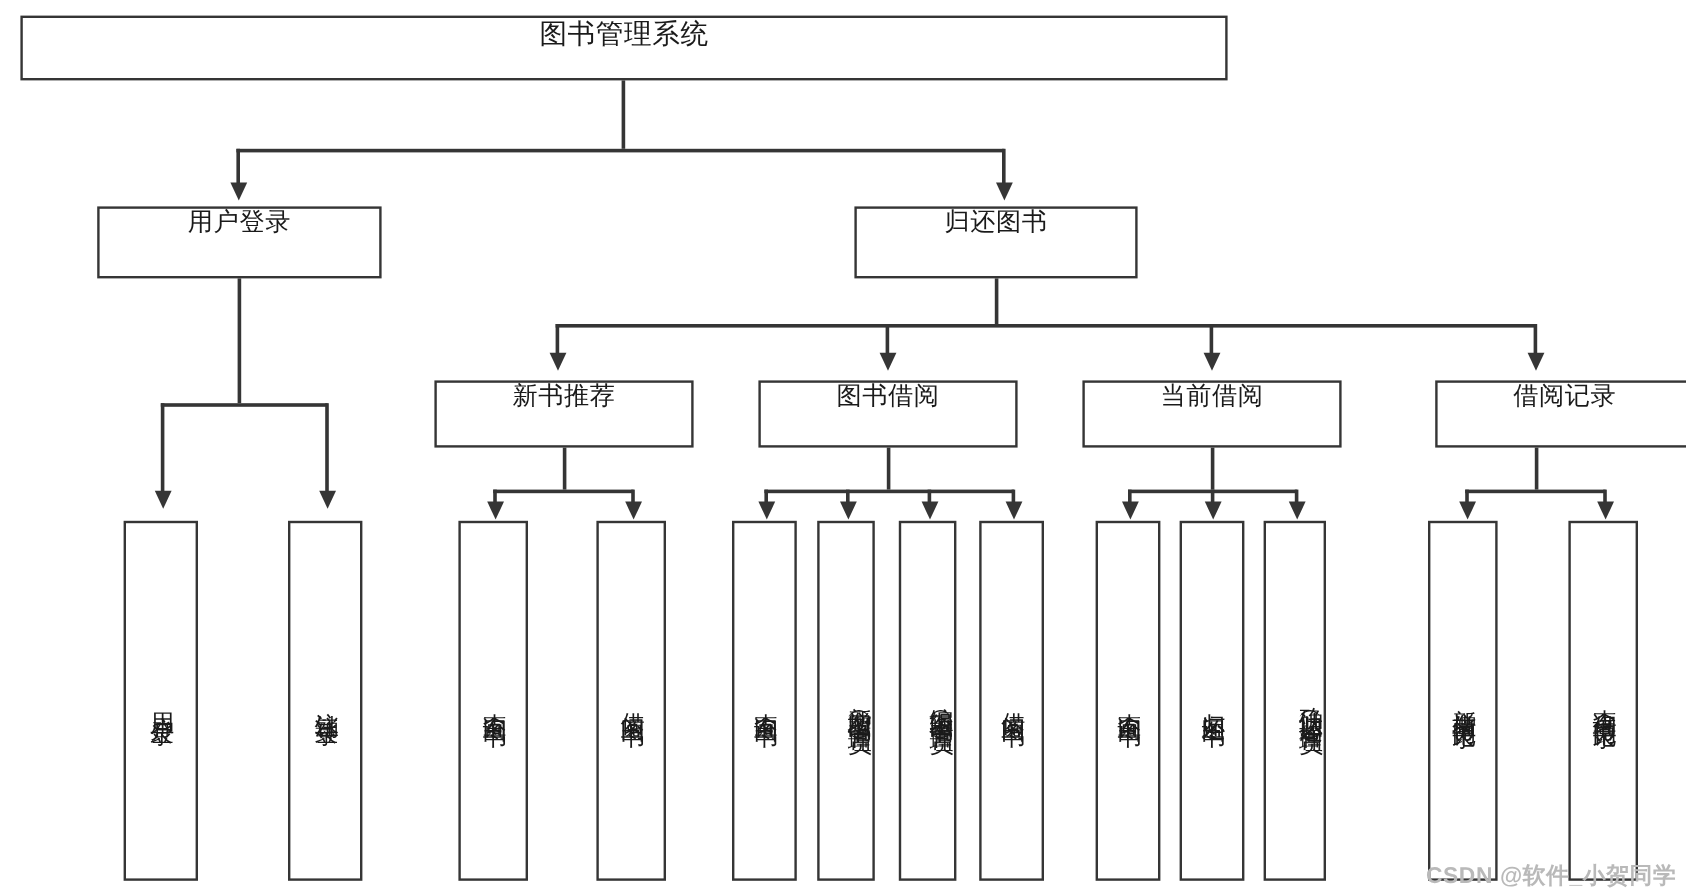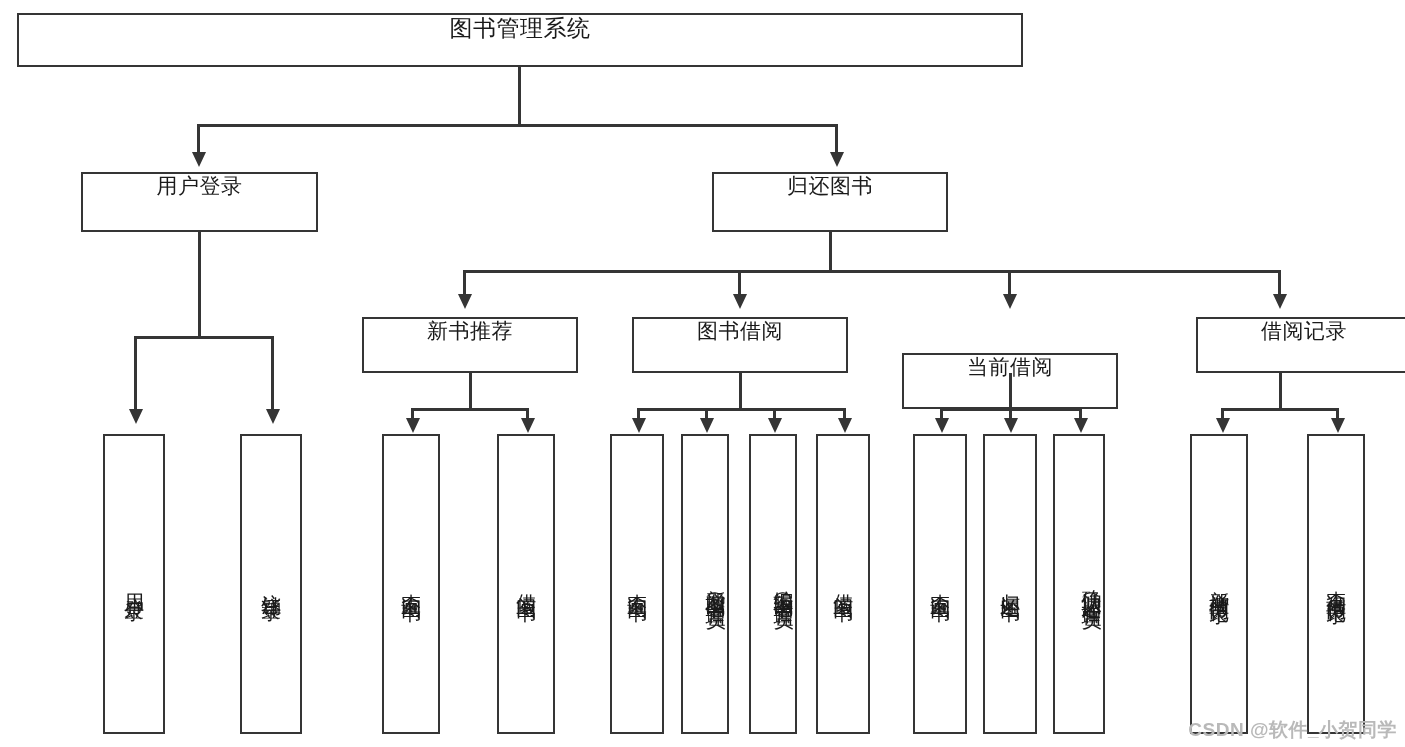--- a/index.html
+++ b/index.html
@@ -123,21 +123,21 @@
   <div class="arrow" style="left:1003px; top:294px;"></div>
   <div class="edge v" style="left:1278px; top:270px; height:26px;"></div>
   <div class="arrow" style="left:1273px; top:294px;"></div>
 
   <div class="node level3" style="left:632px; top:317px; width:216px; height:56px;">
     <span>图书借阅</span>
   </div>
   <div class="node level3" style="left:362px; top:317px; width:216px; height:56px;">
     <span>新书推荐</span>
   </div>
-  <div class="node level3" style="left:902px; top:317px; width:216px; height:56px;margin-top:36px;">
+  <div class="node level3" style="left:902px; top:317px; width:216px; height:56px;">
     <span>当前借阅</span>
   </div>
   <div class="node level3" style="left:1172px; top:317px; width:216px; height:56px;margin-left:24px;">
     <span>借阅记录</span>
   </div>
 
   <div class="edge v" style="left:469px; top:373px; height:35px;"></div>
   <div class="edge h" style="left:411px; top:408px; width:117px;"></div>
   <div class="edge v" style="left:411px; top:408px; height:12px;"></div>
   <div class="arrow" style="left:406px; top:418px;"></div>

